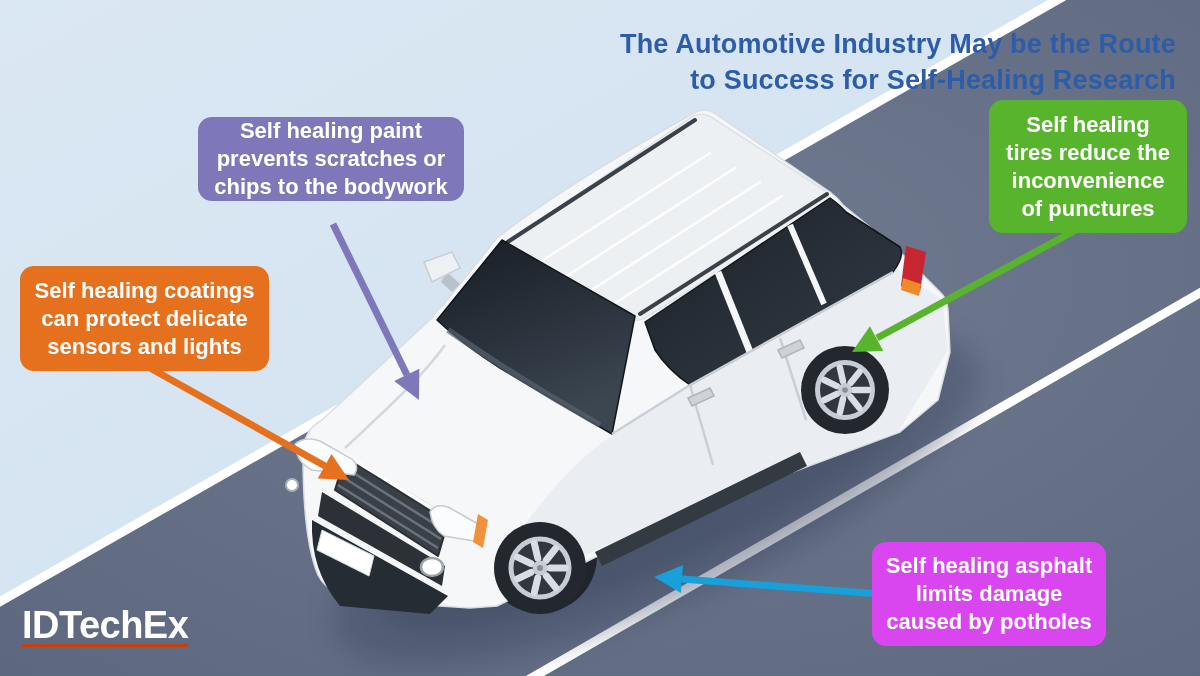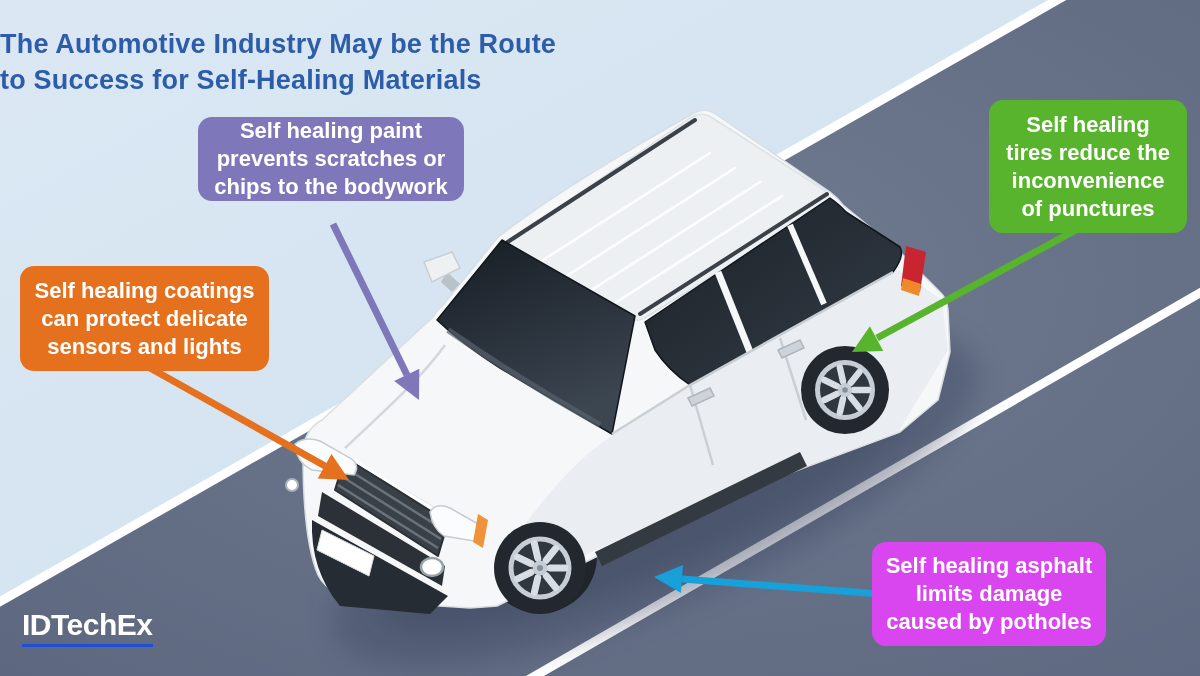--- a/index.html
+++ b/index.html
@@ -3,39 +3,39 @@
 <meta charset="utf-8">
 <style>
   html,body{margin:0;padding:0;background:#222;}
   .canvas{
     position:relative;width:1200px;height:676px;overflow:hidden;
     font-family:"Liberation Sans","DejaVu Sans",sans-serif;
     background:#d4e4f1;
   }
   .scene{position:absolute;left:0;top:0;width:1200px;height:676px;display:block;}
   .title{
-    position:absolute;left:0;top:26px;width:1176px;text-align:left;
+    position:absolute;left:0;top:26px;width:1176px;text-align:right;
     font-size:27px;font-weight:700;line-height:36px;letter-spacing:.2px;
   }
   .callout{
     position:absolute;color:#fff;text-align:center;
     display:flex;align-items:center;justify-content:center;
     border-radius:14px;font-size:22px;line-height:28px;font-weight:600;
     white-space:pre-line;padding:6px 10px;box-sizing:border-box;
   }
   .callout-paint   {left:198px;top:117px;width:266px;height:84px;}
   .callout-coatings{left:20px; top:266px;width:249px;height:105px;}
   .callout-tires   {left:989px;top:100px;width:198px;height:133px;}
   .callout-asphalt {left:872px;top:542px;width:234px;height:104px;}
   .logo{
     position:absolute;left:22px;top:610px;display:flex;align-items:flex-start;
   }
   .logo-brand{
-    color:#fff;font-weight:700;font-size:30px;line-height:30px;letter-spacing:-.5px;
-    border-bottom:3px solid #1d4ed8;padding-bottom:4px;
+    color:#fff;font-weight:700;font-size:38px;line-height:30px;letter-spacing:-.5px;
+    border-bottom:3px solid #c2410c;padding-bottom:4px;
   }
   .logo-suffix{
     margin-left:11px;border:2px solid #fff;color:#cdd4dc;
     font-size:20px;line-height:20px;font-weight:400;padding:5px 10px;margin-top:1px;
   }
 </style>
 </head>
 <body>
 
 <div class="canvas">
@@ -191,21 +191,21 @@
       </g>
       <g>
         <line x1="880" y1="594" x2="682" y2="579" stroke-width="7" style="stroke: rgb(23, 160, 218);"></line>
         <polygon points="654,577 683,565.1 680.9,593.1" style="fill: rgb(23, 160, 218);"></polygon>
       </g>
     </g>
   </svg>
 
   <div class="title" style="color: rgb(45, 93, 169);">
     <div>The Automotive Industry May be the Route</div>
-    <div>to Success for Self-Healing Materials</div>
+    <div>to Success for Self-Healing Research</div>
   </div>
 
   <div class="callout callout-paint" style="background-color: rgb(126, 119, 185);">Self healing paint
 prevents scratches or
 chips to the bodywork</div>
   <div class="callout callout-coatings" style="background-color: rgb(229, 112, 29);">Self healing coatings
 can protect delicate
 sensors and lights</div>
   <div class="callout callout-tires" style="background-color: rgb(88, 180, 44);">Self healing
 tires reduce the

